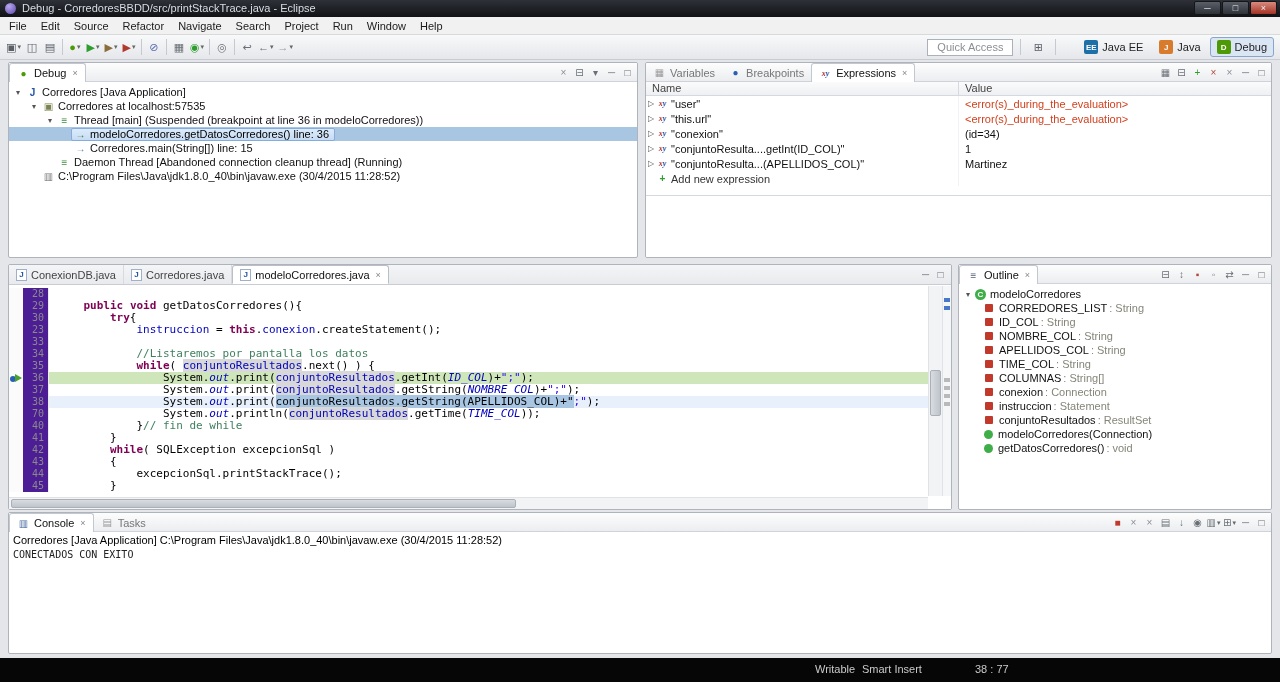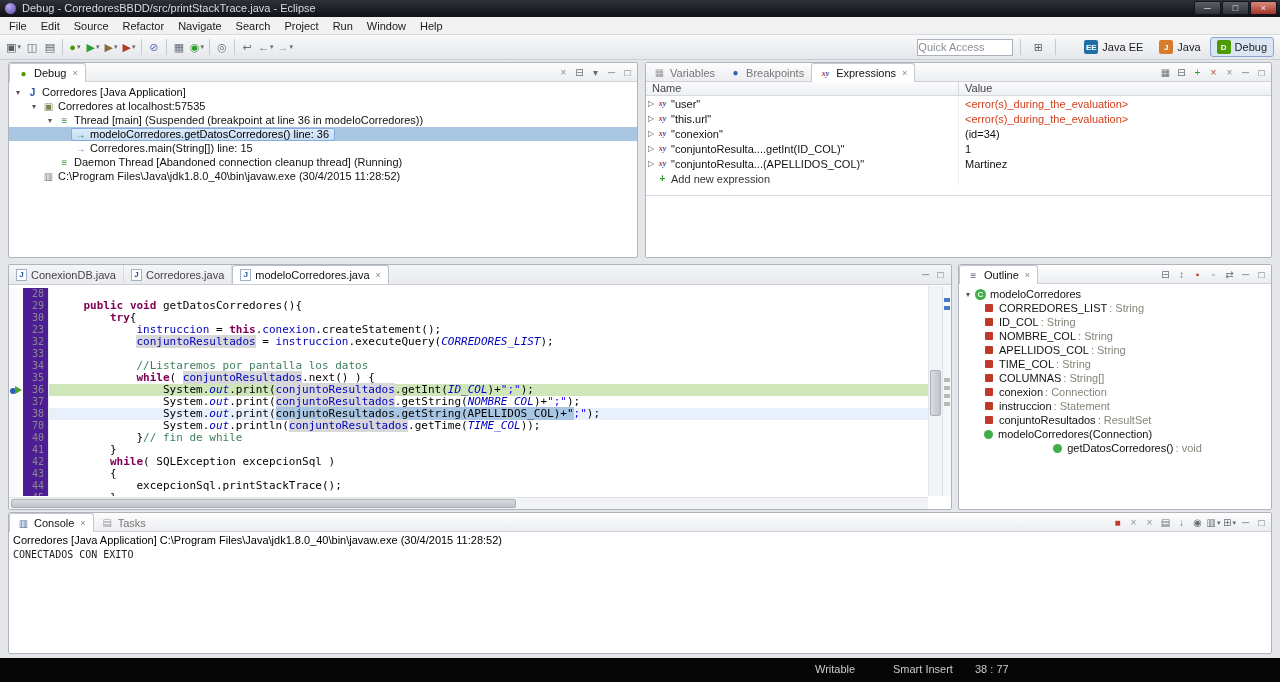--- a/index.html
+++ b/index.html
@@ -20,21 +20,21 @@
 .menu-item{padding:1px 7px;cursor:default}
 
 
 .toolbar{position:absolute;top:35px;left:0;right:0;height:25px;background:linear-gradient(#f8f9fa,#e5e7eb);border-bottom:1px solid #c9cdd3;display:flex;align-items:center;padding:0 4px;font-size:11px}
 #tb-groups{display:flex;align-items:center}
 .tbi{height:20px;min-width:18px;display:inline-flex;align-items:center;justify-content:center;padding:0 2px;border-radius:2px}
 .tbg{font-size:11px;color:#5a5f66}
 .dd{font-size:7px;margin-left:1px;color:#666}
 .tb-sep{display:inline-block;width:1px;height:16px;background:#c6cad0;margin:0 3px}
 .tb-right{margin-left:auto;display:flex;align-items:center;gap:4px;padding-right:2px}
-.quick-access{width:96px;height:17px;border:1px solid #aab1bb;background:#fff;font:11px "Liberation Sans",sans-serif;color:#333;padding:0 0}
+.quick-access{width:86px;height:17px;border:1px solid #aab1bb;background:#fff;font:11px "Liberation Sans",sans-serif;color:#333;padding:0 9px}
 .quick-access::placeholder{color:#8a8f96}
 .persp{display:inline-flex;align-items:center;gap:4px;height:20px;padding:0 6px;border-radius:3px;color:#222;border:1px solid transparent}
 .persp.active{background:#dbe6f5;border:1px solid #89a5cc}
 .pic{width:14px;height:14px;border-radius:2px;display:inline-flex;align-items:center;justify-content:center;font-size:8px;font-weight:bold;color:#fff}
 .persp-open{width:20px;height:20px;display:inline-flex;align-items:center;justify-content:center;color:#5a5f66}
 
 
 .workbench{position:absolute;top:60px;left:0;right:0;bottom:24px;background:#e4e6ea}
 .panel{position:absolute;background:#fff;border:1px solid #aeb3bc;border-radius:2px;overflow:hidden}
 .phead{position:relative;height:19px;background:linear-gradient(#fdfdfd,#ebedf0);border-bottom:1px solid #cfd3d9;display:flex;align-items:stretch;font-size:11px}
@@ -113,21 +113,21 @@
 .cls-c{width:11px;height:11px;border-radius:50%;background:#3fae49;color:#fff;font-size:8px;font-weight:bold;display:inline-flex;align-items:center;justify-content:center;margin:0 2px;flex:none}
 
 
 .c-label{height:15px;font-size:11px;color:#000;padding:2px 4px 0;white-space:nowrap}
 .c-out{font-family:"DejaVu Sans Mono","Liberation Mono",monospace;font-size:10px;color:#222;padding:2px 4px}
 
 
 .statusbar{position:absolute;left:0;right:0;bottom:0;height:24px;background:#060606;color:#c9c9c9;font-size:11px}
 .sb-item{position:absolute;top:5px;white-space:nowrap}
 #sb-writable{left:815px}
-#sb-insert{left:893px}
+#sb-insert{left:862px}
 #sb-pos{left:975px}
 </style>
 </head>
 <body>
 
 <div class="window">
 
   <div class="titlebar">
     <span class="app-icon"></span>
     <span class="title">Debug - CorredoresBBDD/src/printStackTrace.java - Eclipse</span>
@@ -438,25 +438,20 @@
               <span class="ed-num">30</span>
               <span class="ed-code"><span class="p">        </span><span class="k">try</span><span class="p">{</span></span>
             </div>
             <div class="ed-line">
               <span class="ed-marker"></span>
               <span class="ed-num">23</span>
               <span class="ed-code"><span class="p">            </span><span class="f">instruccion</span><span class="p"> = </span><span class="k">this</span><span class="p">.</span><span class="f">conexion</span><span class="p">.createStatement();</span></span>
             </div>
             <div class="ed-line">
               <span class="ed-marker"></span>
-              <span class="ed-num">32</span>
-              <span class="ed-code"><span class="p">            </span><span class="f occ">conjuntoResultados</span><span class="p"> = </span><span class="f">instruccion</span><span class="p">.executeQuery(</span><span class="sf">CORREDORES_LIST</span><span class="p">);</span></span>
-            </div>
-            <div class="ed-line">
-              <span class="ed-marker"></span>
               <span class="ed-num">33</span>
               <span class="ed-code"></span>
             </div>
             <div class="ed-line">
               <span class="ed-marker"></span>
               <span class="ed-num">34</span>
               <span class="ed-code"><span class="p">            </span><span class="c">//Listaremos por pantalla los datos</span></span>
             </div>
             <div class="ed-line">
               <span class="ed-marker"></span>
@@ -599,21 +594,21 @@
           </div>
           <div class="orow" style="padding-left: 22px;">
             <span class="sq"></span>
             <span class="olabel">conjuntoResultados</span>
             <span class="otype"> : ResultSet</span>
           </div>
           <div class="orow" style="padding-left: 22px;">
             <span class="cir"></span>
             <span class="olabel">modeloCorredores(Connection)</span>
           </div>
-          <div class="orow" style="padding-left: 22px; justify-content: center;">
+          <div class="orow" style="padding-left: 22px;">
             <span class="cir"></span>
             <span class="olabel">getDatosCorredores()</span>
             <span class="otype"> : void</span>
           </div>
         </div>
     </div>
 
     <div class="panel" id="console-panel">
       <div class="phead">
         <span class="vtab active">

